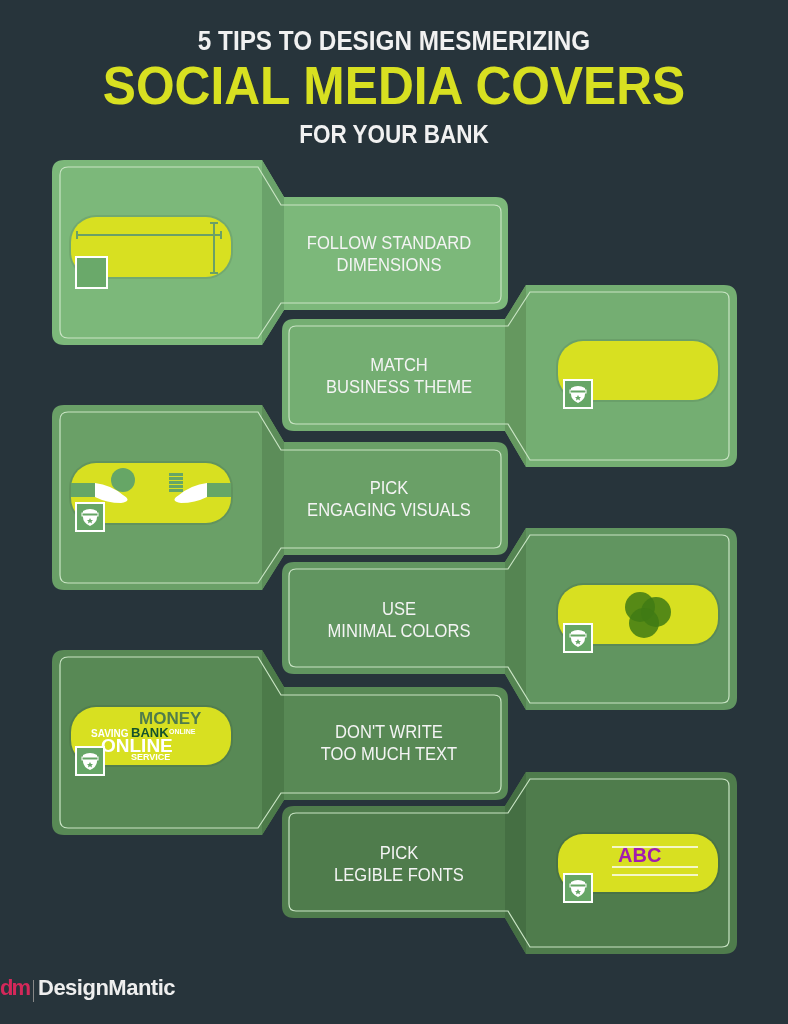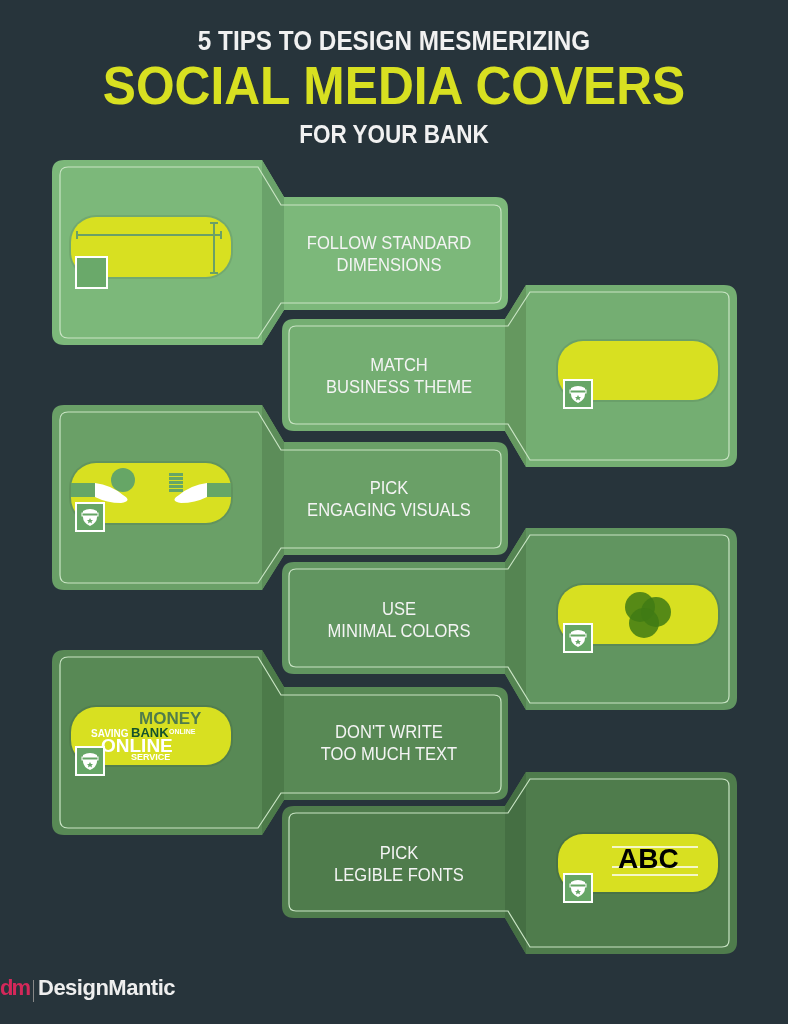--- a/index.html
+++ b/index.html
@@ -158,21 +158,21 @@
   <div>DON'T WRITE</div>
   <div>TOO MUCH TEXT</div>
 </div>
 
 <div class="cover" style="left:558px;top:834px;width:160px;height:58px;">
   <svg width="160" height="58">
     <line x1="54" y1="13" x2="140" y2="13" stroke="#fff" stroke-width="1.5"></line>
     <line x1="54" y1="33" x2="140" y2="33" stroke="#fff" stroke-width="1.5"></line>
     <line x1="54" y1="41" x2="140" y2="41" stroke="#fff" stroke-width="1.5"></line>
   </svg>
-  <span class="wc" style="left:60px;top:11px;font-size:28px;color:#000000;">ABC</span>
+  <span class="wc" style="left:60px;top:11px;font-size:20px;color:#a21caf;">ABC</span>
 </div>
 <div class="badge" style="left:563px;top:873px;">
   <svg width="18" height="20" viewBox="0 0 18 20">
       <path d="M2,4 Q9,0 16,4 V10 Q16,16 9,19 Q2,16 2,10 Z" fill="#fff"></path>
       <rect x="1" y="6" width="16" height="3" fill="#66a666" stroke="#fff" stroke-width="1"></rect>
       <polygon points="9,11 10,13 12,13 10.5,14.5 11,16.5 9,15.3 7,16.5 7.5,14.5 6,13 8,13" fill="#66a666"></polygon>
     </svg>
 </div>
 <div class="tip-label" style="left:292px;top:842px;width:214px;">
   <div>PICK</div>

